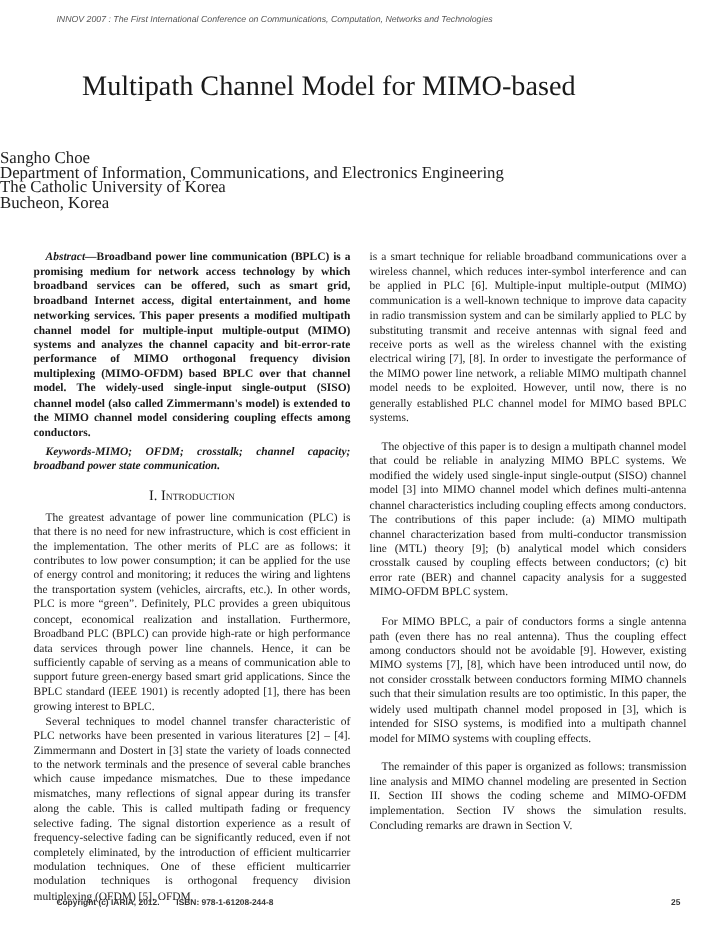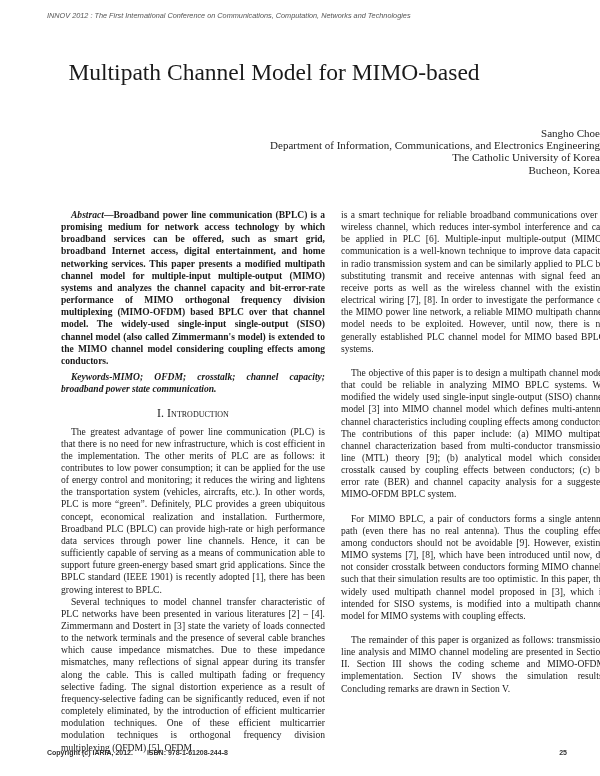--- a/index.html
+++ b/index.html
@@ -7,27 +7,27 @@
   .running-head {
     position: absolute; left: 47px; top: 11px; width: 520px;
     font-family: "Liberation Sans", sans-serif; font-style: italic;
     font-size: 7.3px; color: #555; white-space: nowrap;
   }
   .title {
     position: absolute; left: 0; top: 58px; width: 548px; text-align: center;
     font-family: "Liberation Serif", serif; font-size: 23.5px; line-height: 29px; color: #1a1a1a;
   }
   .authors {
-    position: absolute; left: 0; top: 127px; width: 600px; text-align: right;
-    font-family: "Liberation Serif", serif; font-size: 11px; line-height: 12.2px; color: #222;
+    position: absolute; left: 0; top: 127px; width: 600px; text-align: left;
+    font-family: "Liberation Serif", serif; font-size: 14px; line-height: 12.2px; color: #222;
   }
   .col {
     position: absolute; top: 209px; width: 264px;
     font-family: "Liberation Serif", serif; font-size: 9.55px; line-height: 12.15px;
-    text-align: justify; color: #1a1a1a; margin-left: 33px;
+    text-align: justify; color: #1a1a1a;
   }
   .col.left { left: 28px; }
   .col.right { left: 308px; }
   .col p { margin: 0; text-indent: 10px; }
   .abstract { font-weight: bold; }
   .abstract .lead { font-style: italic; font-weight: bold; }
   .keywords { font-weight: bold; font-style: italic; margin-top: 4px !important; }
   .section-head {
     text-align: center; text-indent: 0 !important; margin: 12px 0 6px 0 !important;
     font-variant: small-caps; font-size: 12px;
@@ -36,21 +36,21 @@
   .footer {
     position: absolute; left: 47px; top: 749px; width: 520px;
     font-family: "Liberation Sans", sans-serif; font-size: 7px; font-weight: bold; color: #333;
   }
   .footer .isbn { margin-left: 12px; }
   .footer .page-num { position: absolute; right: 0; top: 0; }
 </style>
 </head>
 <body>
 
-<div class="running-head">INNOV 2012 : The First International Conference on Communications, Computation, Networks and Technologies</div>
+<div class="running-head">INNOV 2007 : The First International Conference on Communications, Computation, Networks and Technologies</div>
 
 <div class="title">
   <div>Multipath Channel Model for MIMO-based</div>
 </div>
 
 <div class="authors">
   <div>Sangho Choe</div>
   <div>Department of Information, Communications, and Electronics Engineering</div>
   <div>The Catholic University of Korea</div>
   <div>Bucheon, Korea</div>

